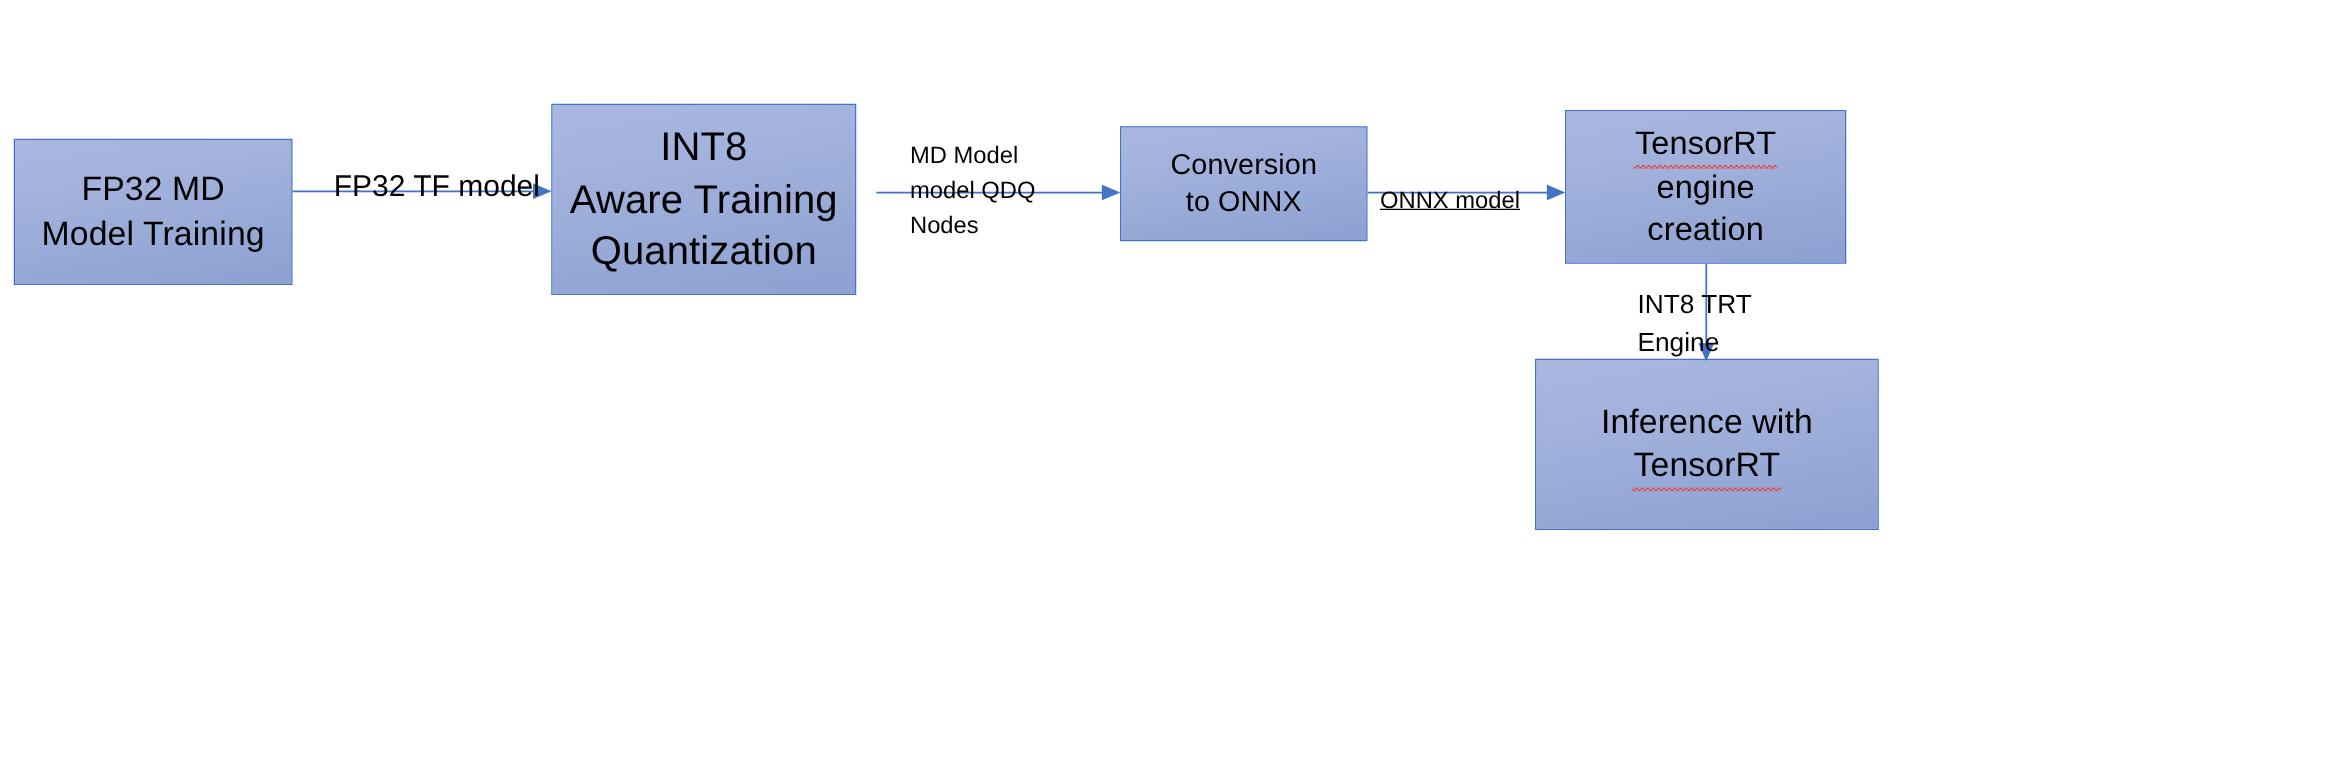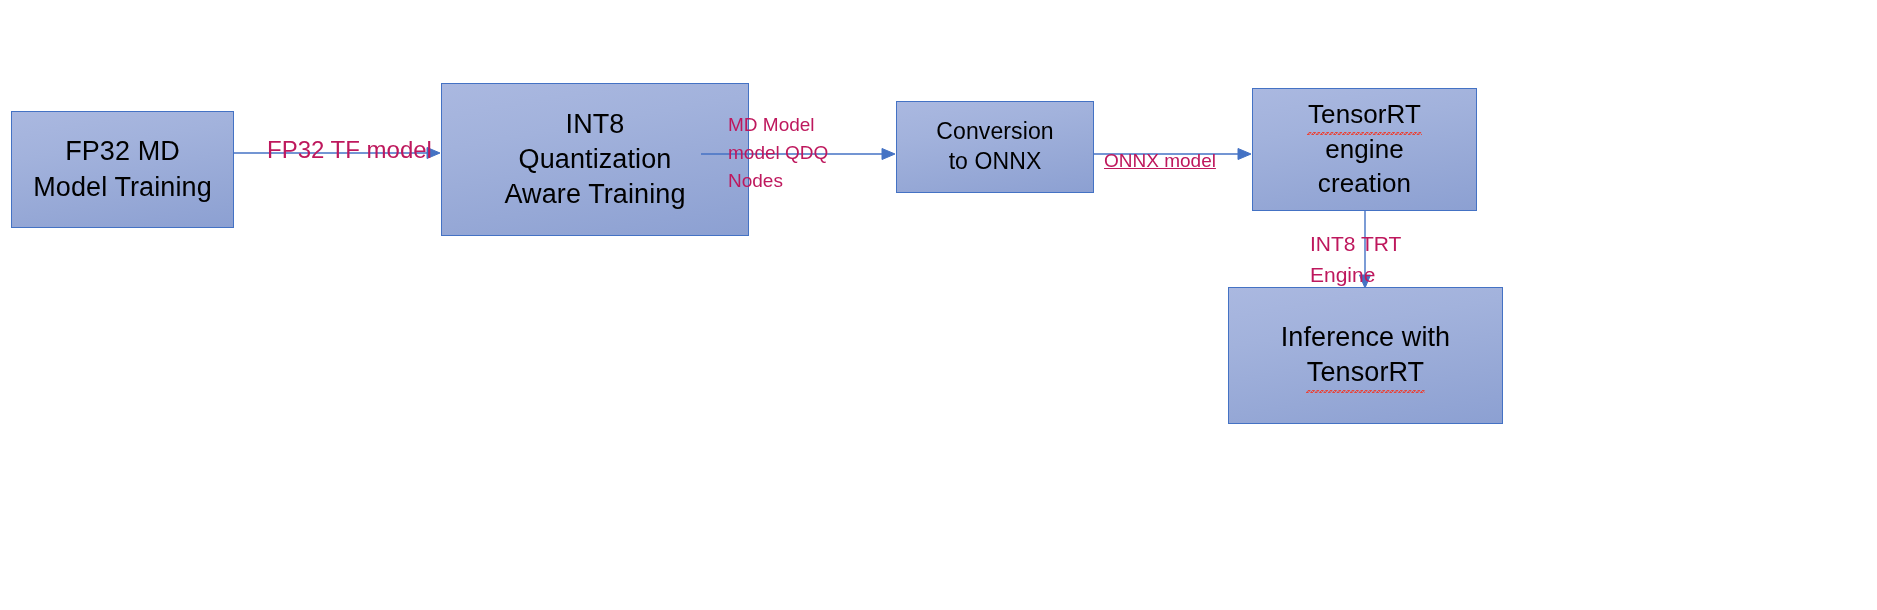--- a/index.html
+++ b/index.html
@@ -61,30 +61,30 @@
   
   .conn {
     position: absolute;
     overflow: visible;
   }
   .conn svg { display: block; overflow: visible; }
 
   
   .edge-label {
     position: absolute;
-    color: #be185d;
+    color: #000000;
     line-height: 1.48;
     white-space: nowrap;
     text-align: left;
   }
   .edge-label .ln { display: block; white-space: nowrap; }
 
   
   #node-fp32-training   { left: 11px;   top: 95px;  width: 223px; height: 117px; font-size: 27px; margin-top: 16px; }
-  #node-int8-qat        { left: 441px;  top: 83px;  width: 308px; height: 153px; font-size: 27px; }
+  #node-int8-qat        { left: 441px;  top: 83px;  width: 244px; height: 153px; font-size: 32px; }
   #node-conversion-onnx { left: 896px;  top: 101px; width: 198px; height: 92px;  font-size: 23px; }
   #node-trt-engine      { left: 1252px; top: 88px;  width: 225px; height: 123px; font-size: 26px; }
   #node-inference       { left: 1228px; top: 287px; width: 275px; height: 137px; font-size: 27px; }
 
   #label-fp32-tf-model  { left: 267px;  top: 132px; font-size: 24px; }
   #label-md-model-qdq   { left: 728px;  top: 111px; font-size: 19px; }
   #label-onnx-model     { left: 1104px; top: 147px; font-size: 19px; text-decoration: underline; }
   #label-int8-trt       { left: 1310px; top: 228px; font-size: 21px; }
 
   #conn-1 { left: 234px;  top: 146px; }
@@ -97,22 +97,22 @@
 
 <div id="canvas">
 
   <div class="node" id="node-fp32-training">
     <span class="ln">FP32 MD</span>
     <span class="ln">Model Training</span>
   </div>
 
   <div class="node" id="node-int8-qat">
     <span class="ln">INT8</span>
+    <span class="ln">Aware Training</span>
     <span class="ln">Quantization</span>
-    <span class="ln">Aware Training</span>
   </div>
 
   <div class="node" id="node-conversion-onnx">
     <span class="ln">Conversion</span>
     <span class="ln">to ONNX</span>
   </div>
 
   <div class="node" id="node-trt-engine">
     <span class="ln"><span class="sp">TensorRT</span></span>
     <span class="ln">engine</span>

